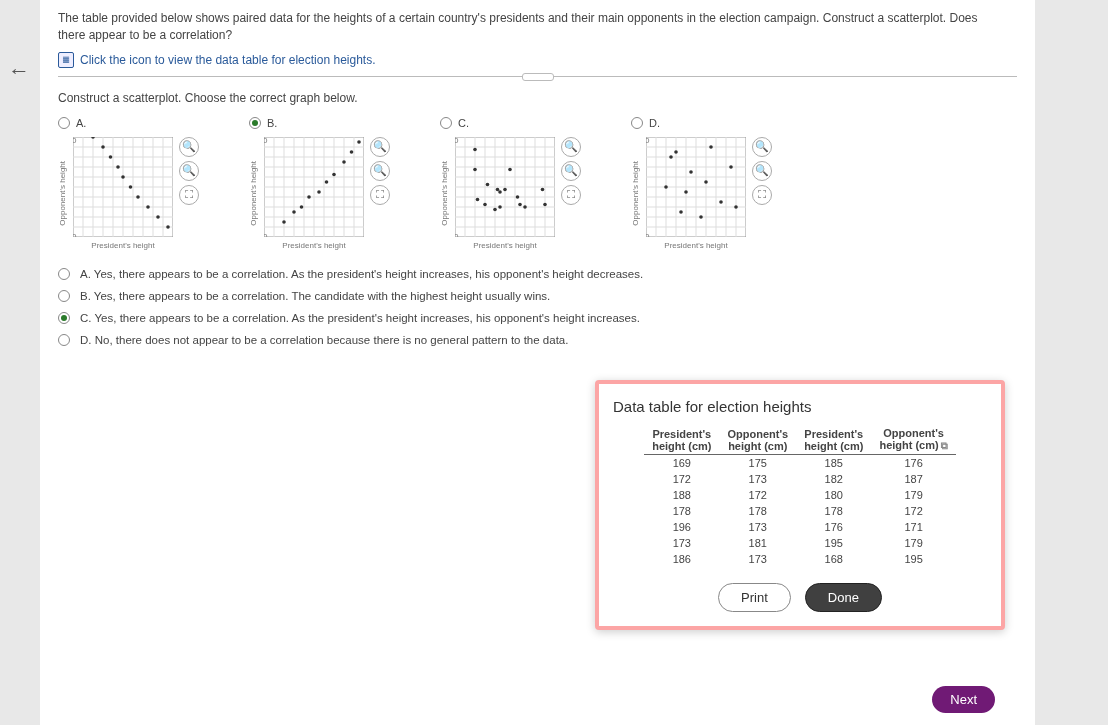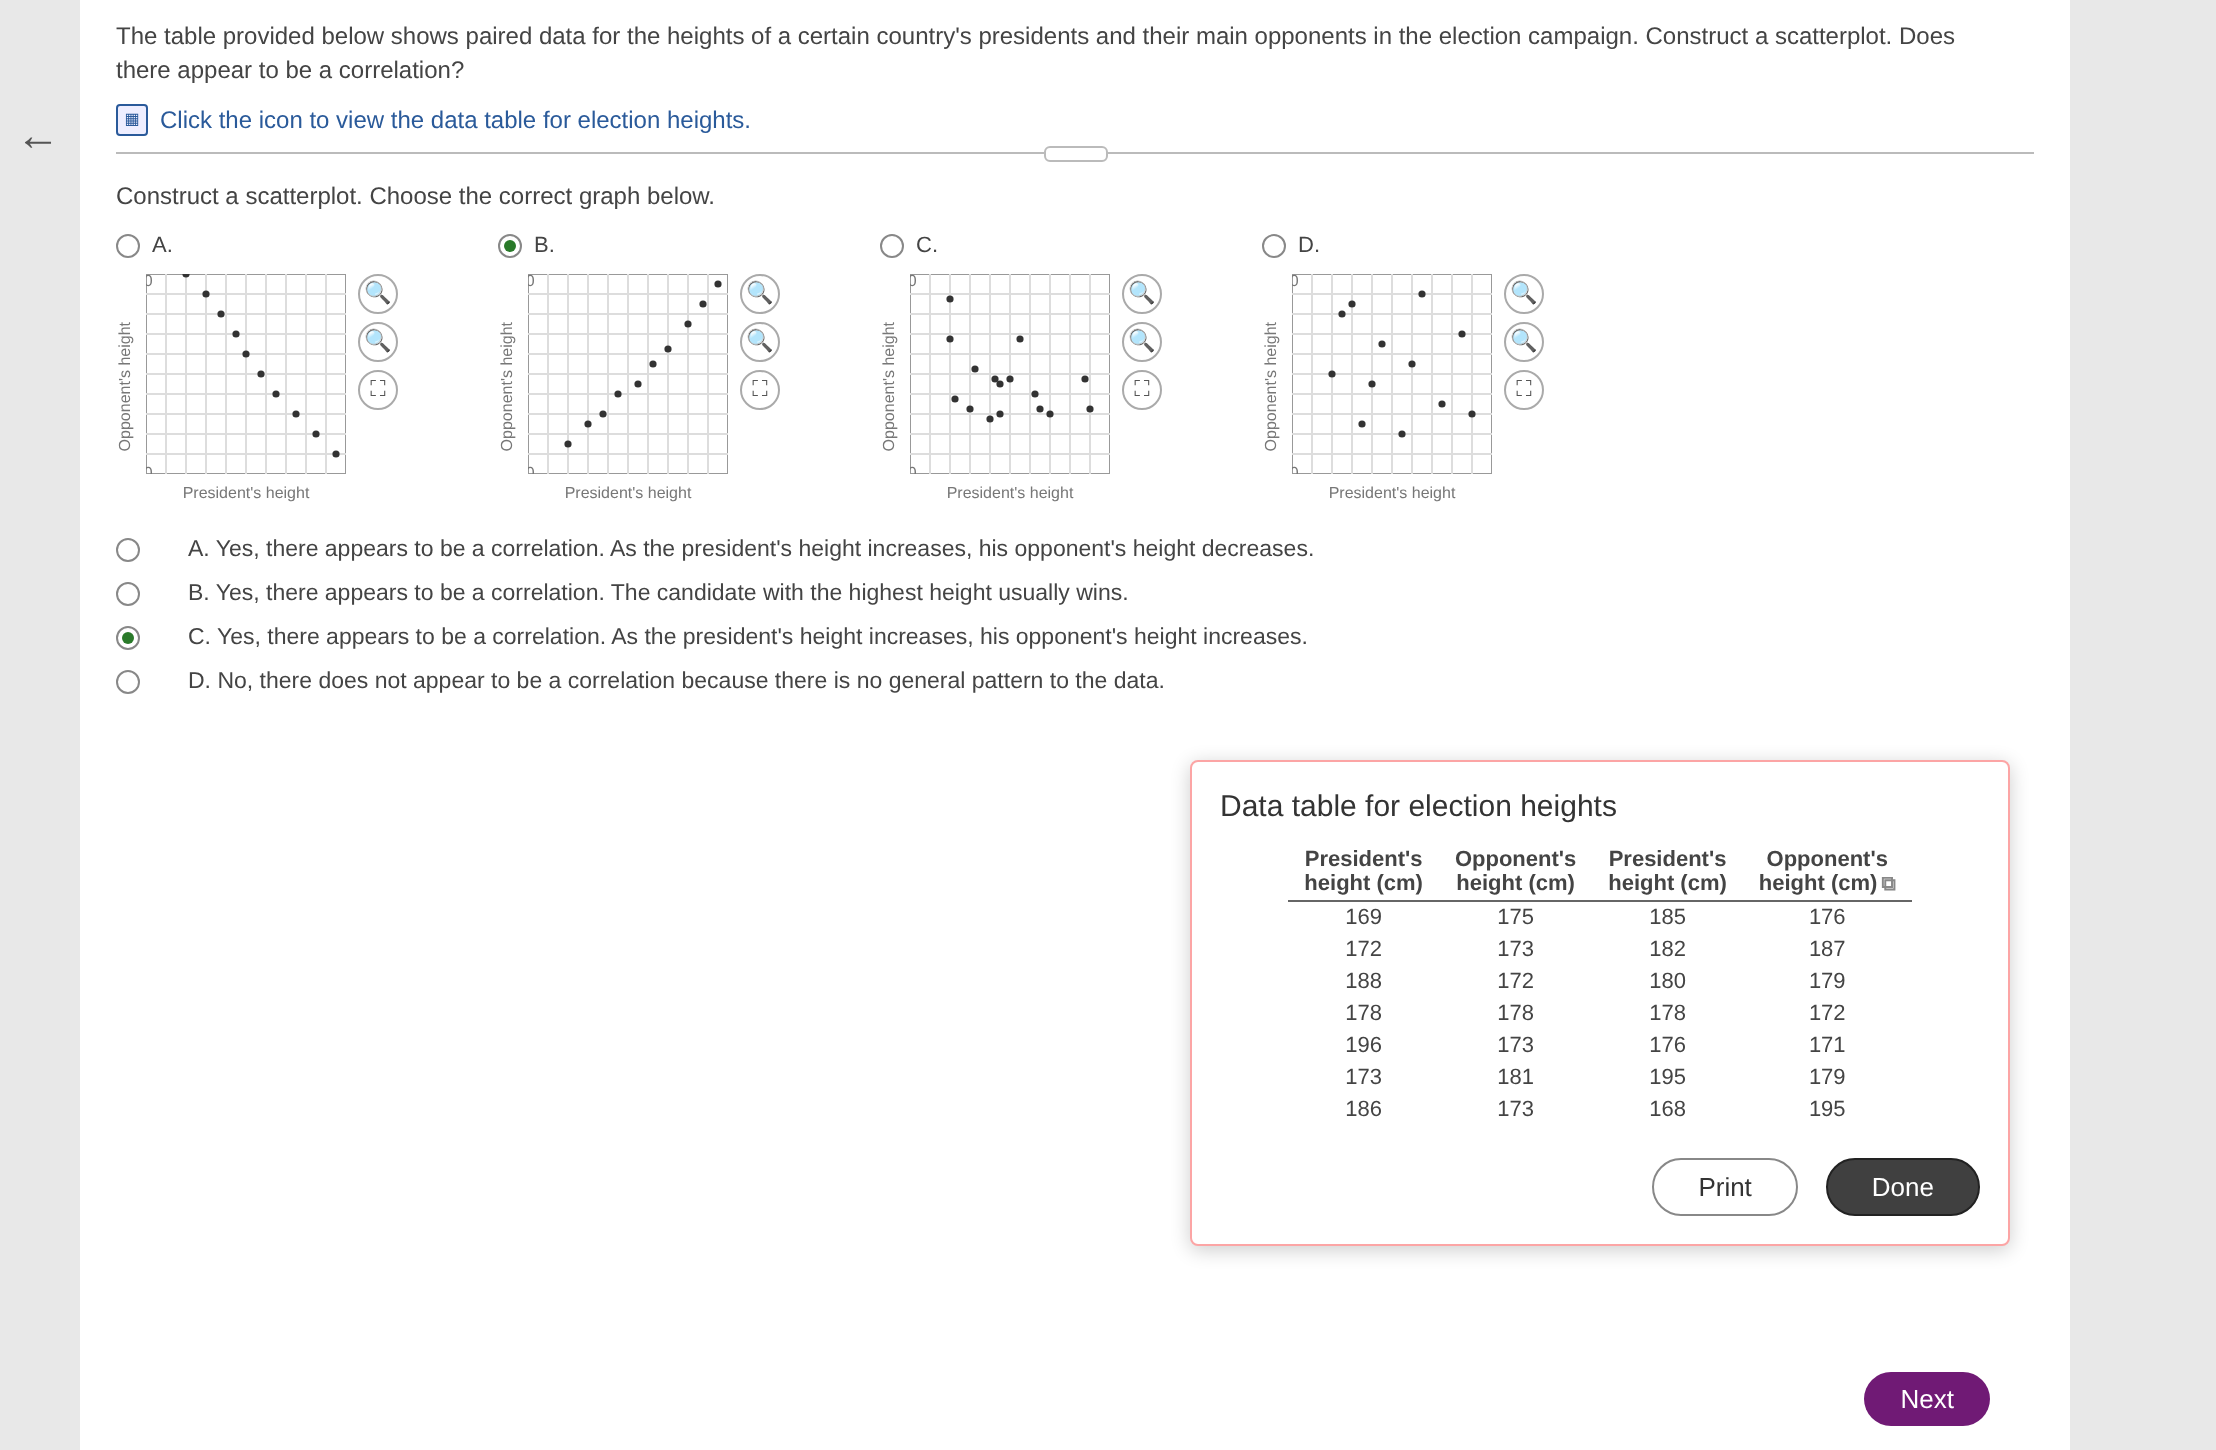--- a/index.html
+++ b/index.html
@@ -18,29 +18,29 @@
 .radio{width:12px;height:12px;border:1px solid #888;border-radius:50%;display:inline-flex;align-items:center;justify-content:center}
 .radio.sel::after{content:"";width:6px;height:6px;background:#2a7a2a;border-radius:50%}
 .plot-wrap{display:flex;align-items:flex-start;gap:6px}
 .plot-box{position:relative}
 svg.sp{background:#f9f9f9}
 .ax-lab{font-size:8px;fill:#777}
 .zoom-col{display:flex;flex-direction:column;gap:4px}
 .zbtn{width:20px;height:20px;border:1px solid #aaa;border-radius:50%;background:#fff;font-size:11px;display:flex;align-items:center;justify-content:center;cursor:pointer;color:#555}
 .q2{font-size:12px;color:#444;margin-bottom:12px}
 .answers{font-size:11.5px;color:#444;display:flex;flex-direction:column;gap:10px}
-.ans{display:flex;align-items:flex-end;gap:24px}
-.modal{position:absolute;right:30px;top:380px;width:410px;background:#fff;border:1px solid #fca5a5;border-radius:4px;box-shadow:0 2px 10px rgba(0,0,0,.2);padding:14px}
+.ans{display:flex;align-items:flex-end;gap:10px}
+.modal{position:absolute;right:30px;top:380px;width:410px;background:#fff;border:4px solid #fca5a5;border-radius:4px;box-shadow:0 2px 10px rgba(0,0,0,.2);padding:14px}
 .modal h3{font-size:15px;font-weight:normal;color:#333;margin-bottom:10px}
 .cursor{position:absolute;right:50px;top:378px;font-size:14px;color:#000}
 .dt{font-size:11px;border-collapse:collapse;margin:1px auto}
 .dt th,.dt td{padding:2px 8px;text-align:center;color:#444}
 .dt th{font-weight:bold;border-bottom:1px solid #666}
 .copy-ic{font-size:10px;color:#888;margin-left:2px}
-.modal-btns{display:flex;justify-content:flex-end;gap:14px;margin-top:16px}
+.modal-btns{display:flex;justify-content:center;gap:14px;margin-top:16px}
 .mbtn{padding:6px 22px;border-radius:18px;font-size:13px;cursor:pointer;border:1px solid #888;background:#fff}
 .mbtn.done{background:#404040;color:#fff;border-color:#222}
 .next{position:absolute;right:40px;bottom:12px;background:#701a75;color:#fff;padding:6px 18px;border-radius:16px;font-size:13px;cursor:pointer}
 .ylab{font-size:8px;color:#777;writing-mode:vertical-rl;transform:rotate(180deg);align-self:center}
 .xlab{font-size:8px;color:#777;text-align:center;margin-top:2px}
 </style>
 </head>
 <body>
 
 <div class="back-btn">←</div>

